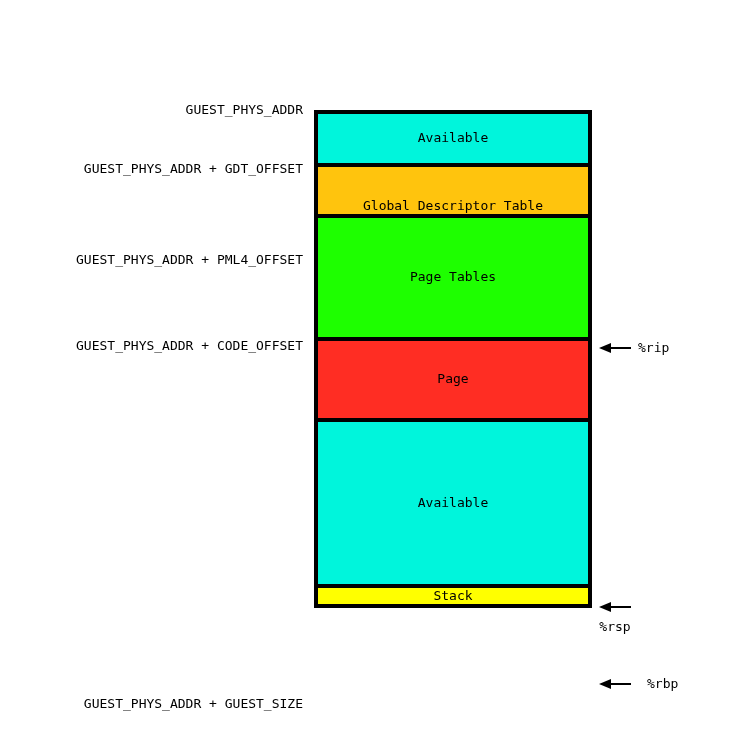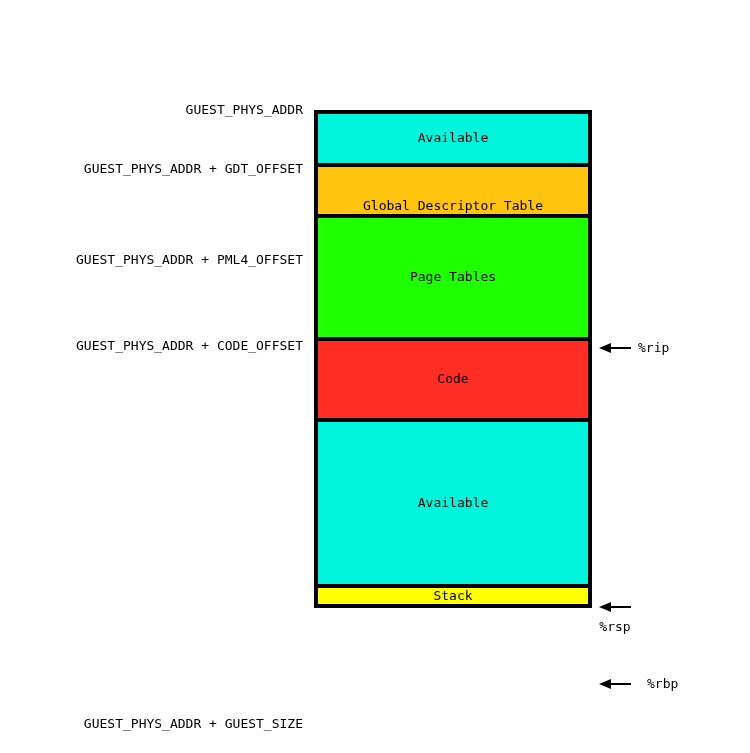--- a/index.html
+++ b/index.html
@@ -27,21 +27,21 @@
     right: 447px;
     font-size: 13px;
     line-height: 16px;
     white-space: nowrap;
     text-align: right;
   }
   .addr-0 { top: 102px; }
   .addr-1 { top: 161px; }
   .addr-2 { top: 212px; margin-top: 40px; }
   .addr-3 { top: 338px; }
-  .addr-4 { top: 716px; }
+  .addr-4 { top: 696px; }
   .box {
     position: absolute;
     left: 314px;
     top: 110px;
     width: 278px;
     height: 498px;
     border: 4px solid #000000;
     box-sizing: border-box;
     display: flex;
     flex-direction: column;
@@ -95,21 +95,21 @@
     <div class="seg seg-0" style="background: rgb(0, 245, 220);">
       <span class="seg-label">Available</span>
     </div>
     <div class="seg seg-1" style="background: rgb(255, 196, 13);">
       <span class="seg-label">Global Descriptor Table</span>
     </div>
     <div class="seg seg-2" style="background: rgb(30, 255, 0);">
       <span class="seg-label">Page Tables</span>
     </div>
     <div class="seg seg-3" style="background: rgb(255, 45, 35);">
-      <span class="seg-label">Code</span>
+      <span class="seg-label">Page</span>
     </div>
     <div class="seg seg-4" style="background: rgb(0, 245, 220);">
       <span class="seg-label">Available</span>
     </div>
     <div class="seg seg-5" style="background: rgb(255, 255, 0);">
       <span class="seg-label">Stack</span>
     </div>
   </div>
 
   <div class="reg reg-rip">

